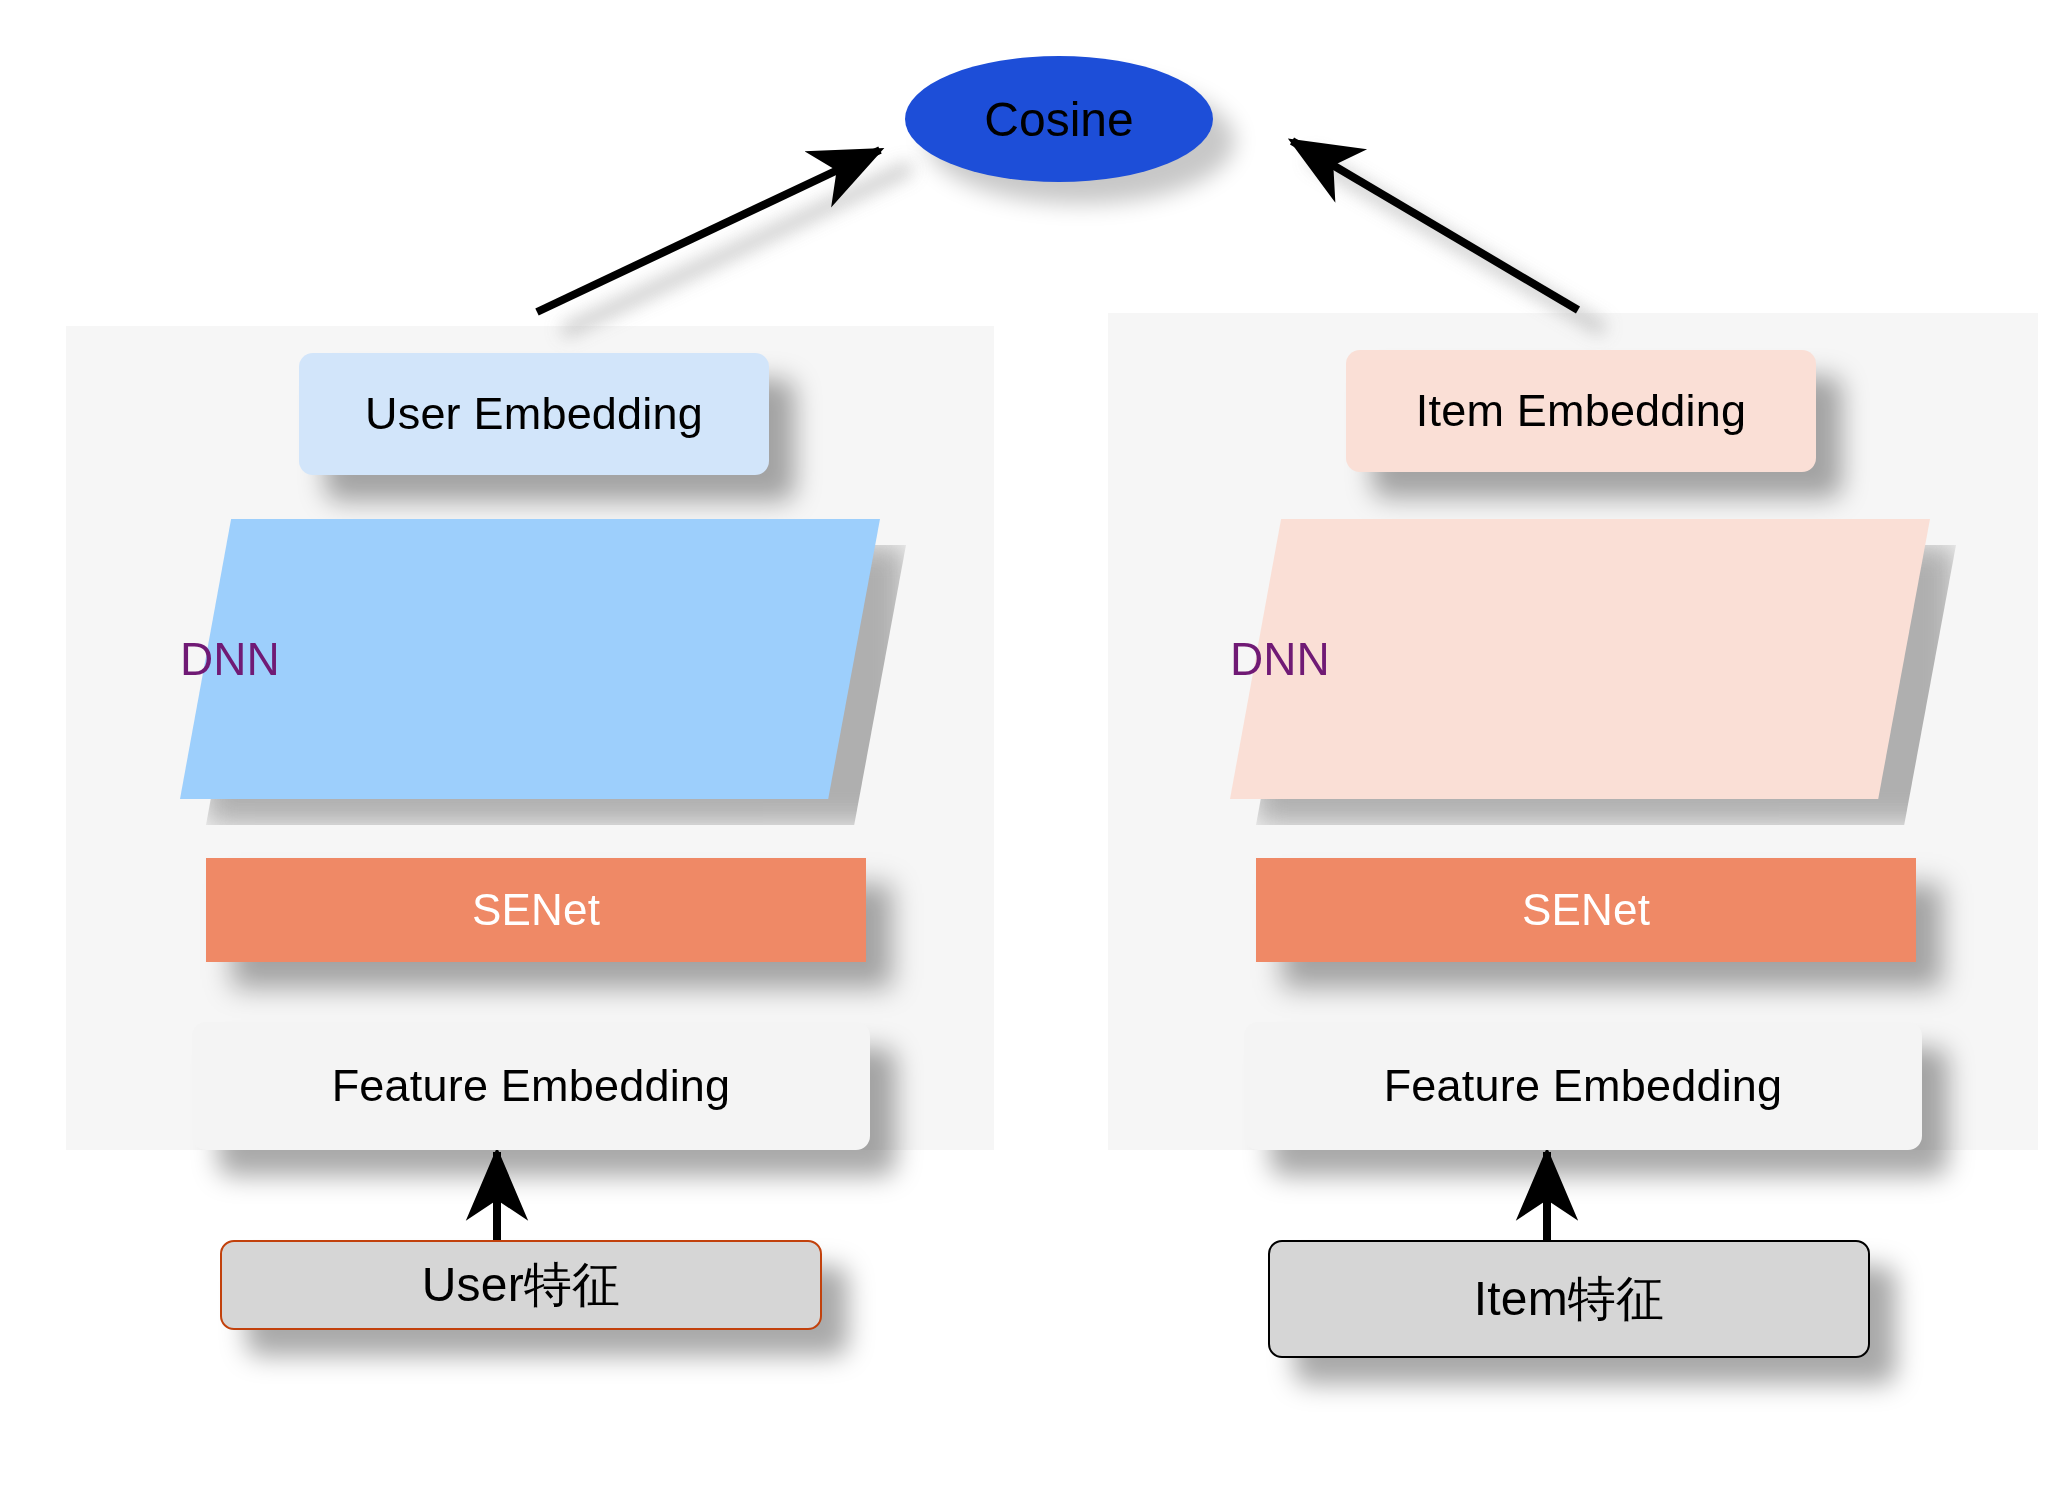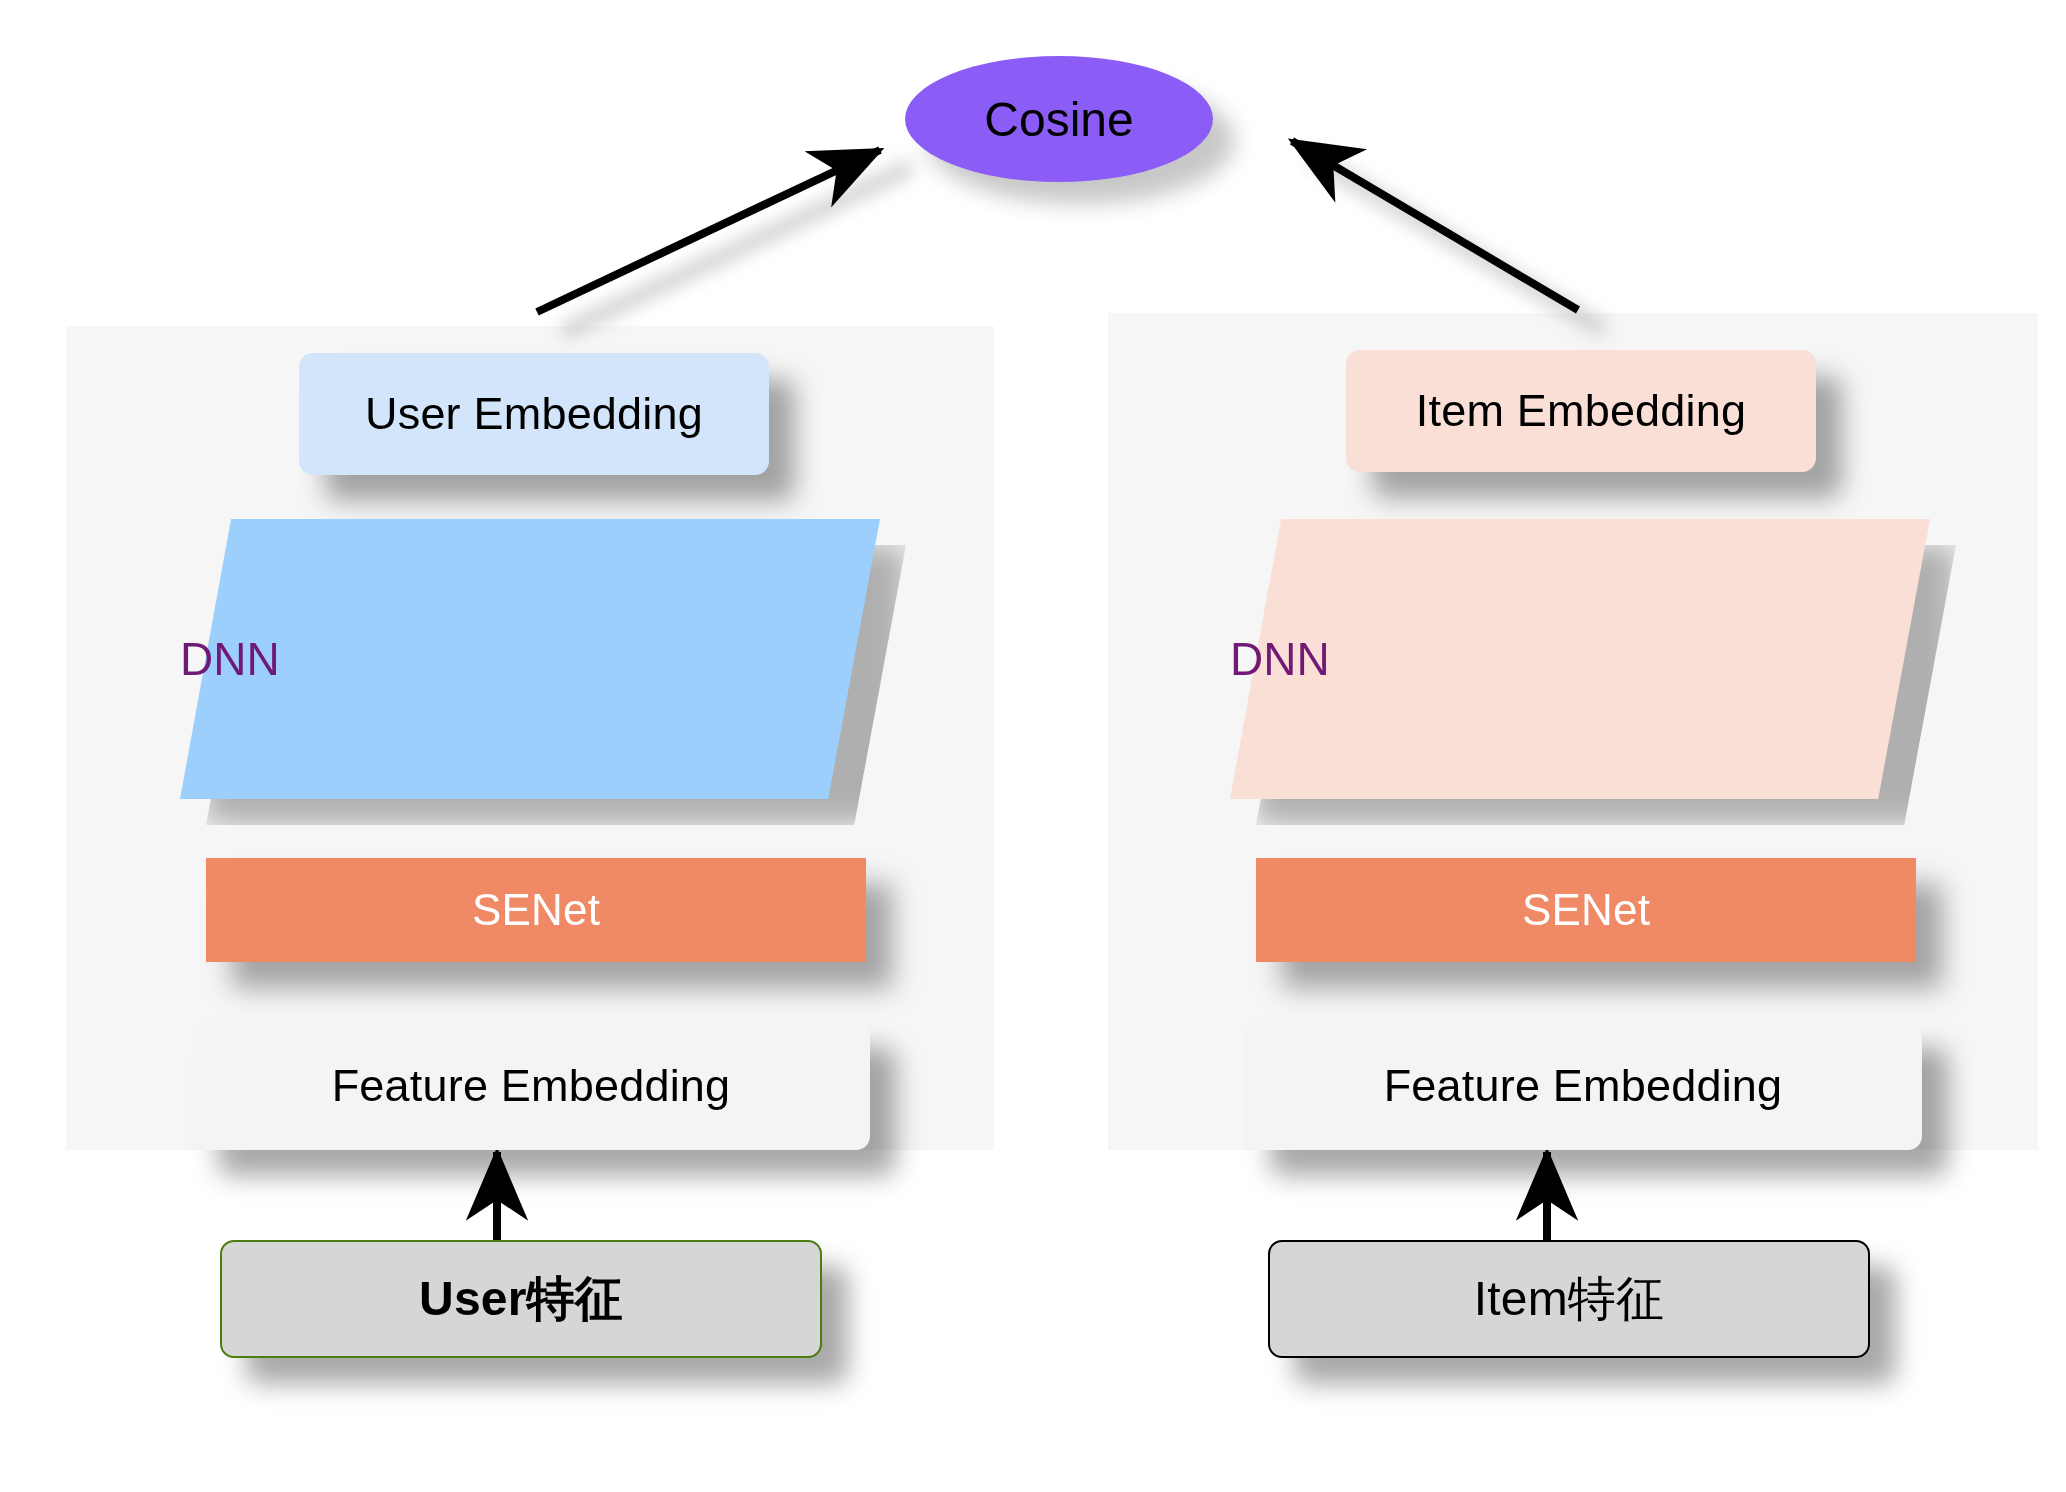--- a/index.html
+++ b/index.html
@@ -77,25 +77,24 @@
     background: #f4f4f4;
     font-size: 45px;
   }
   #node-item-featemb {
     left: 1228px; top: 1022px; width: 678px; height: 128px;
     background: #f4f4f4;
     font-size: 45px;
   }
 
   #node-user-feature {
-    left: 204px; top: 1240px; width: 602px; height: 118px;
+    left: 204px; top: 1240px; width: 602px; height: 90px;
     background: #d6d6d6;
-    border: 2px solid #4d7c0f;
+    border: 2px solid #c2410c;
     font-size: 48px;
-    font-weight: bold;
   }
   #node-item-feature {
     left: 1252px; top: 1240px; width: 602px; height: 118px;
     background: #d6d6d6;
     border: 2px solid #000000;
     font-size: 48px;
   }
 
   
   .trapezoid-wrap {
@@ -129,21 +128,21 @@
     justify-content: flex-start;
     font-size: 46px;
     color: #701a75;
   }
 
   
   #node-cosine {
     position: absolute;
     left: 905px; top: 56px;
     width: 308px; height: 126px;
-    background: #8b5cf6;
+    background: #1d4ed8;
     border-radius: 50%;
     display: flex;
     align-items: center;
     justify-content: center;
     font-size: 48px;
     color: #000000;
     box-shadow: 22px 22px 22px rgba(0,0,0,0.22);
   }
 
   

